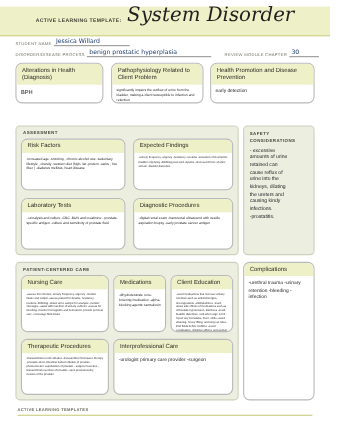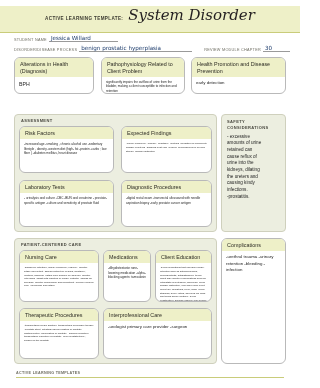--- a/index.html
+++ b/index.html
@@ -21,21 +21,21 @@
     position:absolute;left:0;top:0;width:300px;height:26px;
     display:flex;align-items:flex-end;justify-content:center;gap:5px;
     padding-bottom:3px;box-sizing:border-box;
   }
   .alt-label{
     font-size:4.6px;letter-spacing:.35px;font-weight:700;
     text-transform:uppercase;color:#3b3a30;padding-bottom:2px;
   }
   .hdr-title{
     font-family:"DejaVu Serif", serif;
-    font-style:italic;font-size:15px;color:#231f20;line-height:1;
+    font-style:italic;font-size:18px;color:#231f20;line-height:1;
   }
   .hdr-rule{position:absolute;left:0;top:32px;width:300px;height:1px;background:#c9cc7a;}
 
   
   .meta{position:absolute;left:14px;top:35px;width:276px;font-size:4.3px;}
   .meta-row{display:flex;align-items:flex-end;margin-bottom:2.5px;}
   .meta-lbl{
     font-size:3.8px;letter-spacing:.25px;text-transform:uppercase;
     color:#6f6e63;white-space:nowrap;padding-right:2px;
   }

